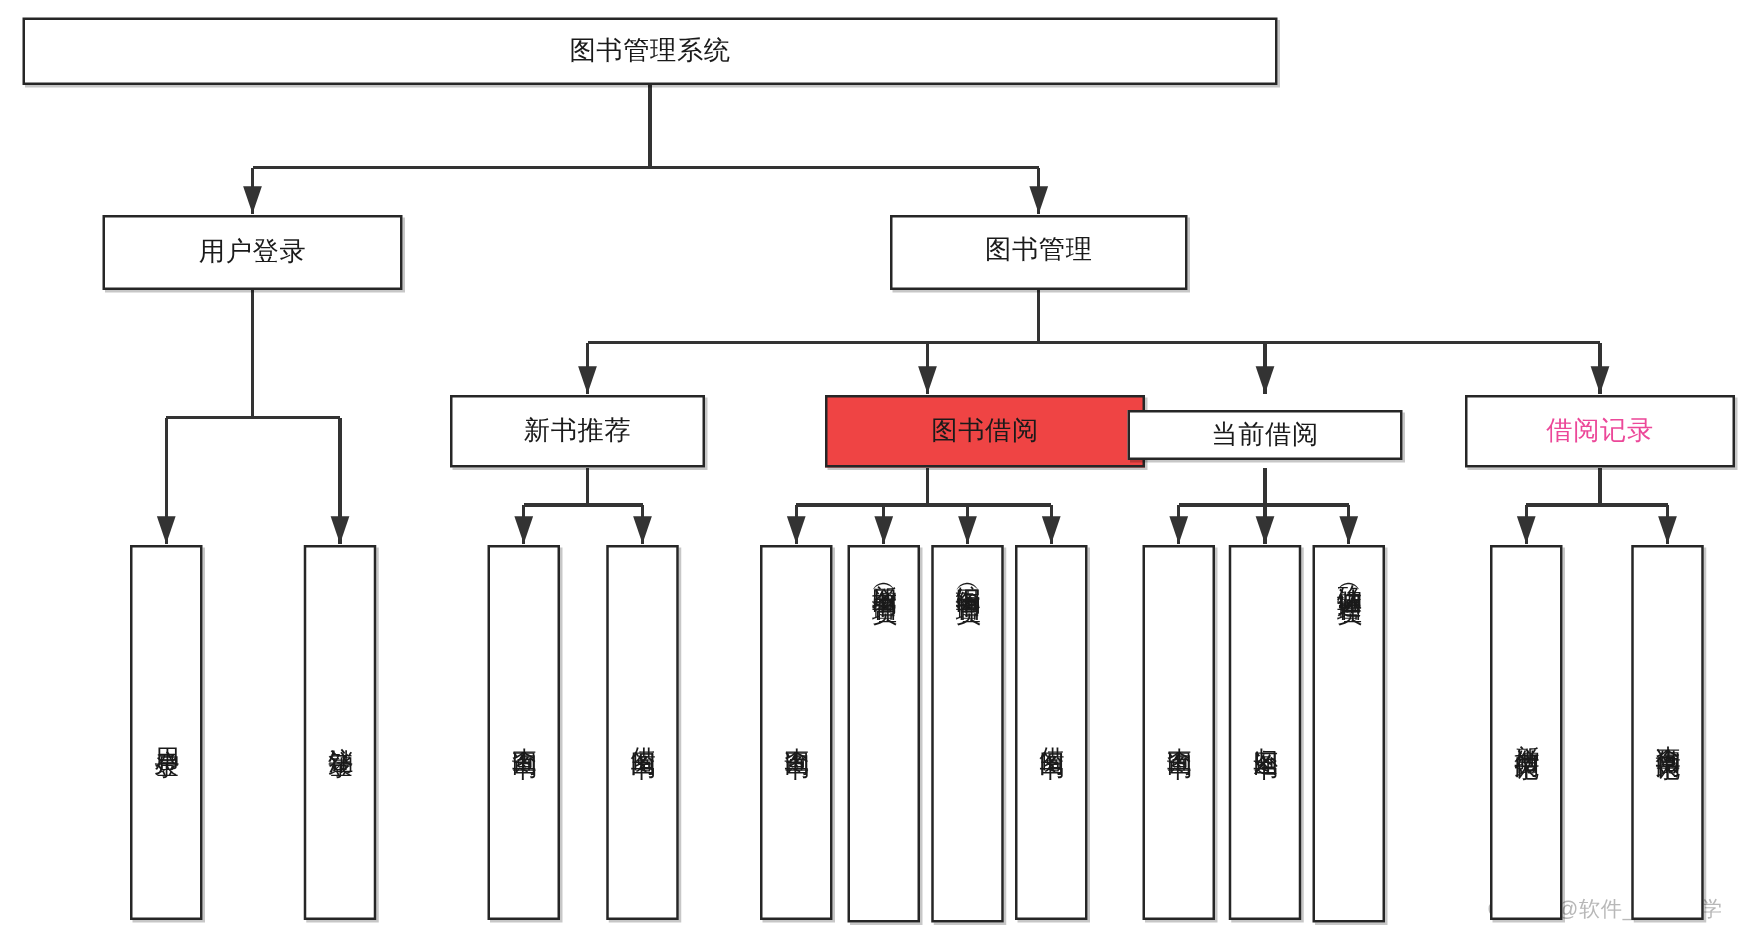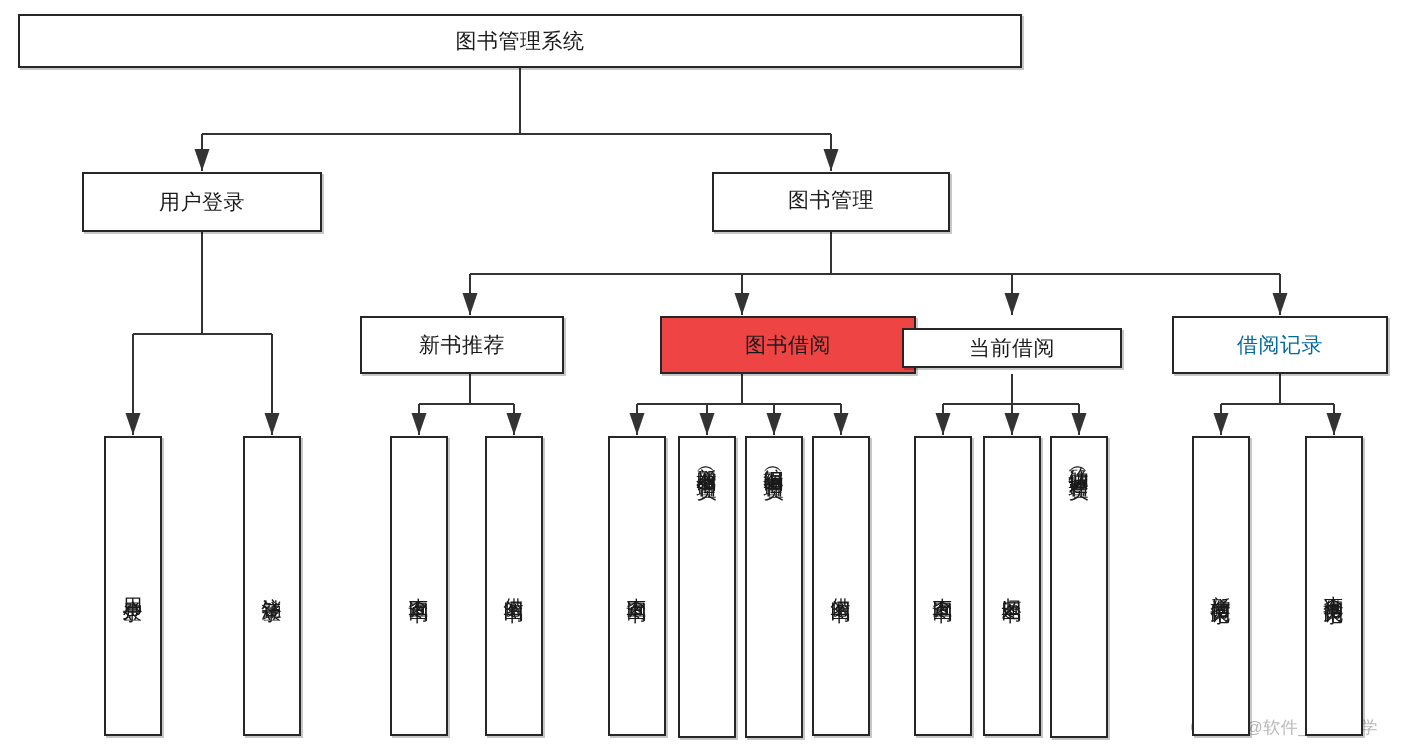--- a/index.html
+++ b/index.html
@@ -142,21 +142,21 @@
     <div class="node-box" style="left: 360px; top: 316px; width: 204px; height: 58px; border-color: rgb(38, 38, 38); background: rgb(255, 255, 255);">
       <span class="node-label" style="color: rgb(26, 26, 26);">新书推荐</span>
     </div>
     <div class="node-box" style="left: 660px; top: 316px; width: 256px; height: 58px; border-color: rgb(38, 38, 38); background: #ef4444;">
       <span class="node-label" style="color: rgb(26, 26, 26);">图书借阅</span>
     </div>
     <div class="node-box" style="left: 902px; top: 316px; width: 220px; height: 40px; border-color: rgb(38, 38, 38); background: rgb(255, 255, 255); margin-top: 12px;">
       <span class="node-label" style="color: rgb(26, 26, 26);">当前借阅</span>
     </div>
     <div class="node-box" style="left: 1172px; top: 316px; width: 216px; height: 58px; border-color: rgb(38, 38, 38); background: rgb(255, 255, 255);">
-      <span class="node-label" style="color: #0369a1;">借阅记录</span>
+      <span class="node-label" style="color: #ec4899;">借阅记录</span>
     </div>
     <div class="node-box vertical centered" style="left: 104px; top: 436px; width: 58px; height: 300px; border-color: rgb(38, 38, 38); background: rgb(255, 255, 255);">
       <span class="node-label" style="color: rgb(26, 26, 26);">用户登录</span>
     </div>
     <div class="node-box vertical centered" style="left: 243px; top: 436px; width: 58px; height: 300px; border-color: rgb(38, 38, 38); background: rgb(255, 255, 255);">
       <span class="node-label" style="color: rgb(26, 26, 26);">注销登录</span>
     </div>
     <div class="node-box vertical centered" style="left: 390px; top: 436px; width: 58px; height: 300px; border-color: rgb(38, 38, 38); background: rgb(255, 255, 255);">
       <span class="node-label" style="color: rgb(26, 26, 26);">查询图书</span>
     </div>

